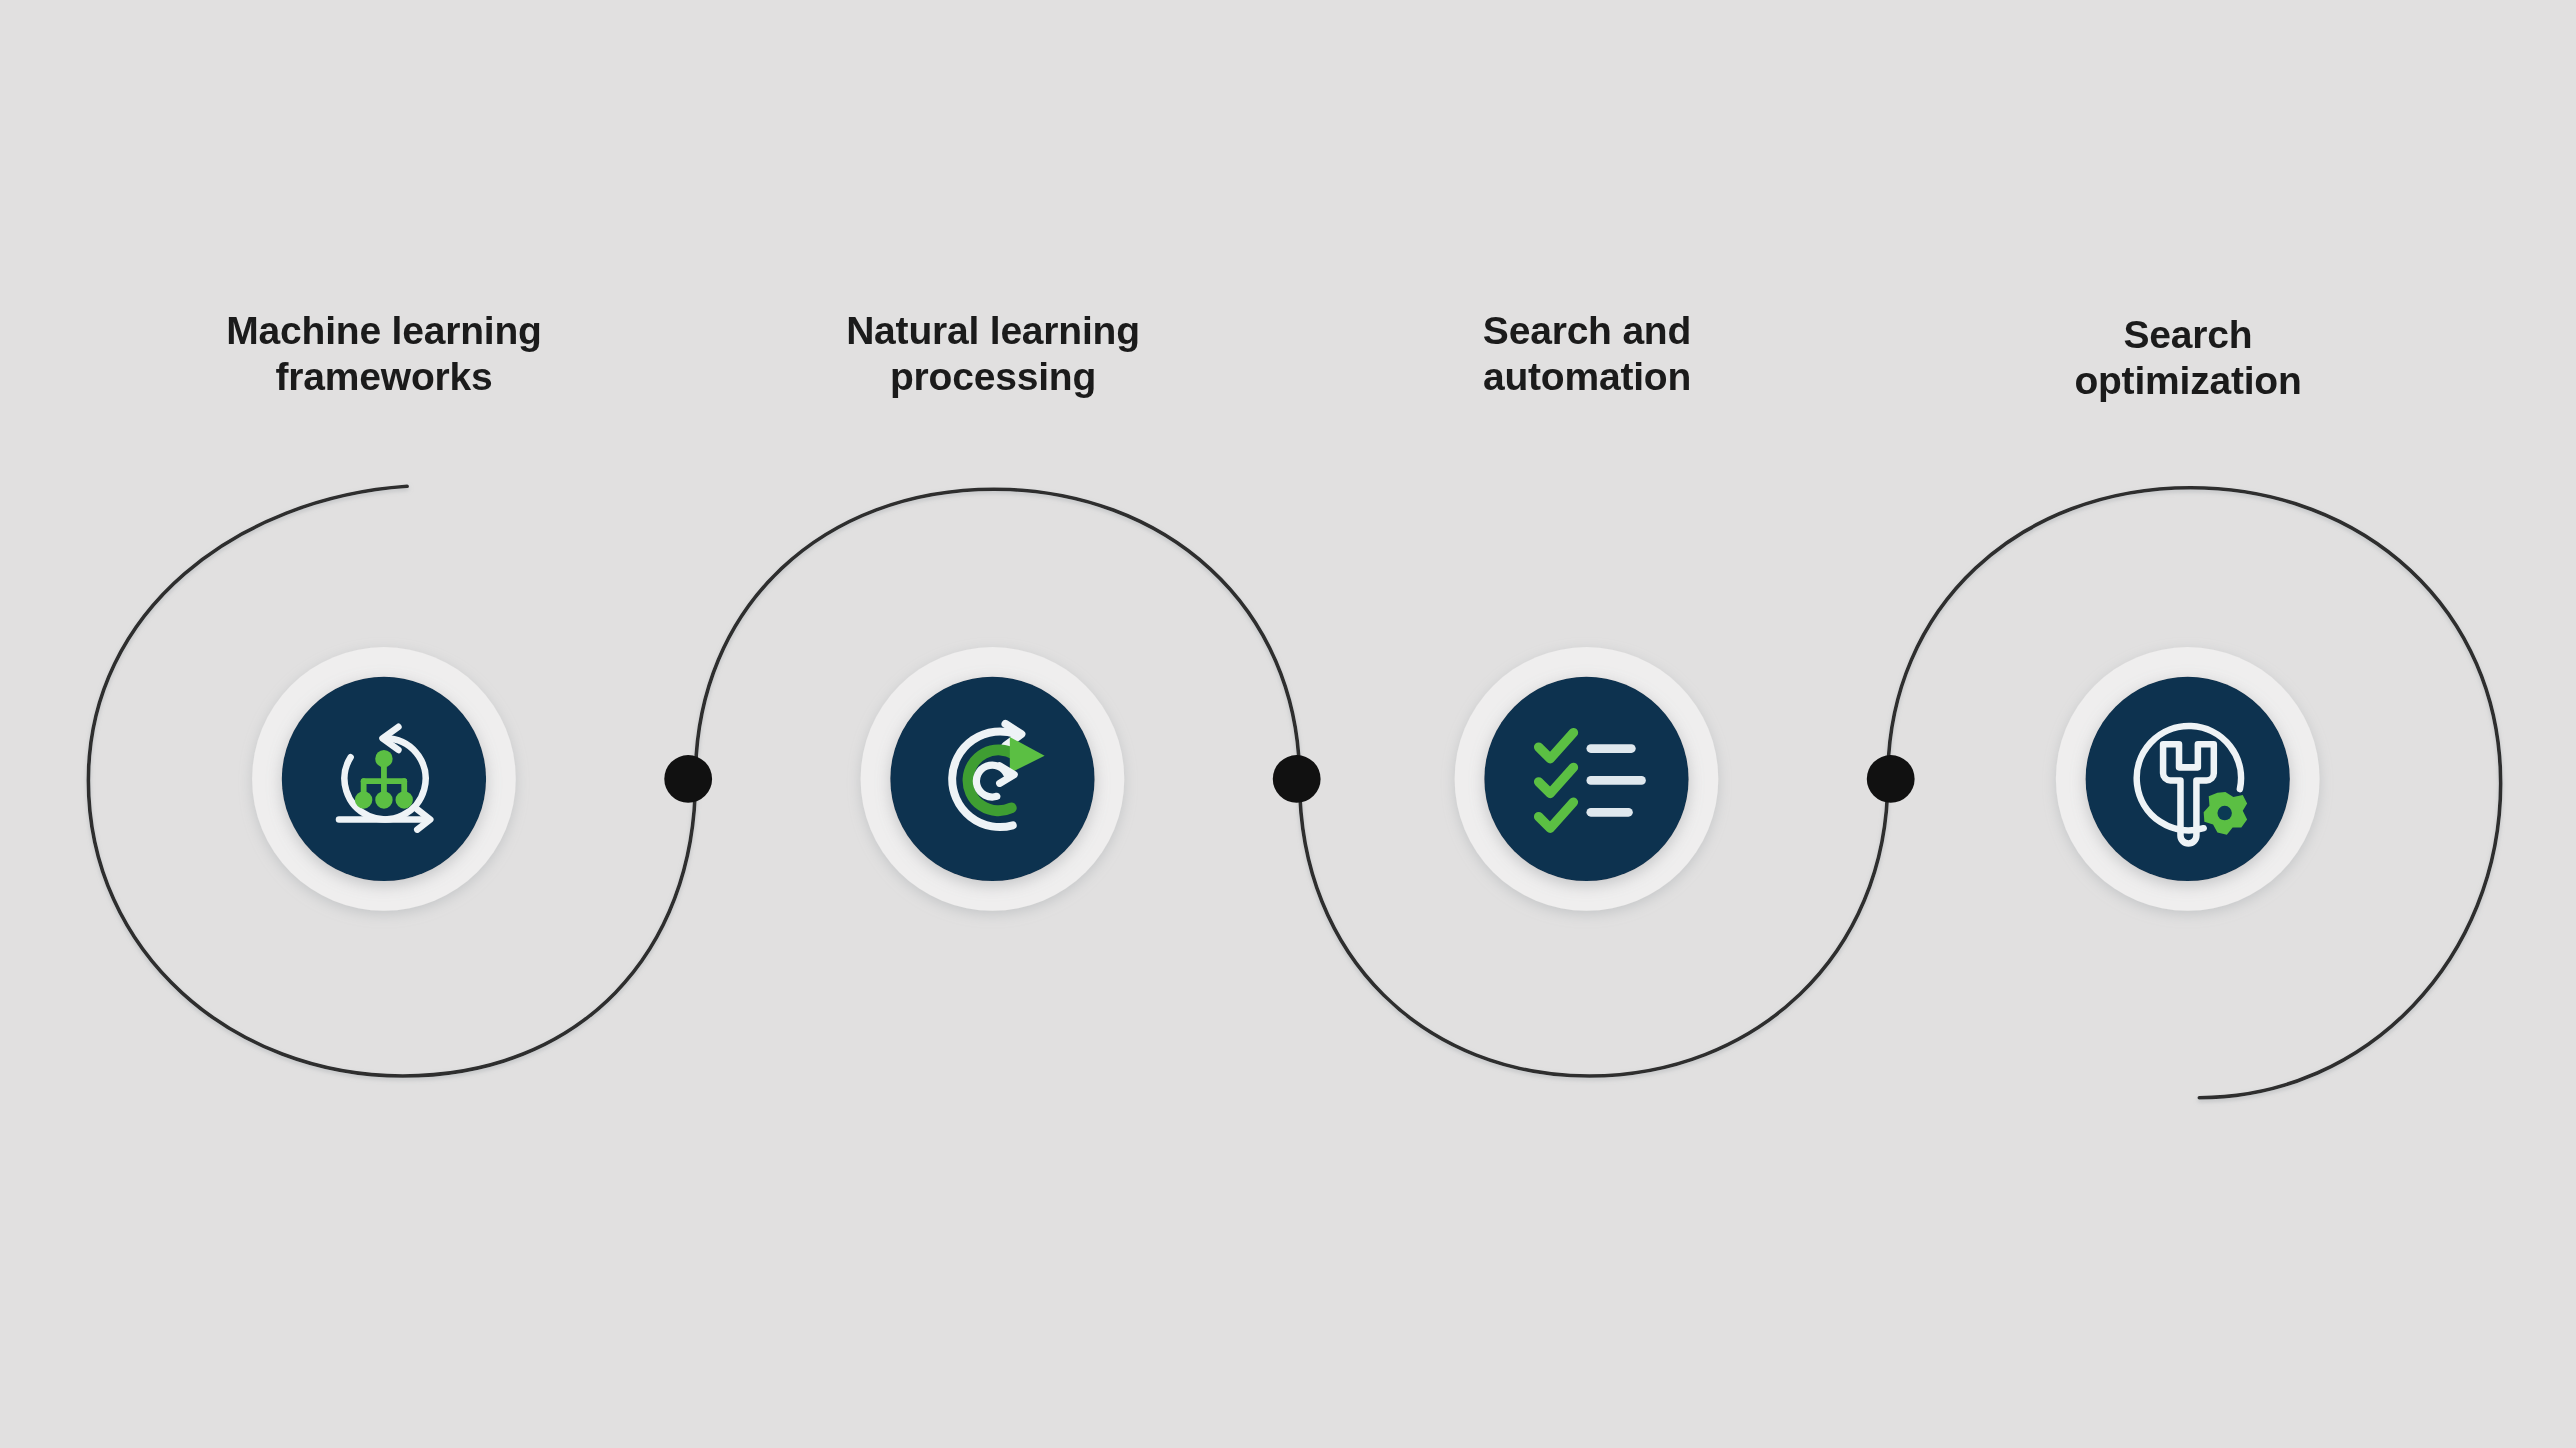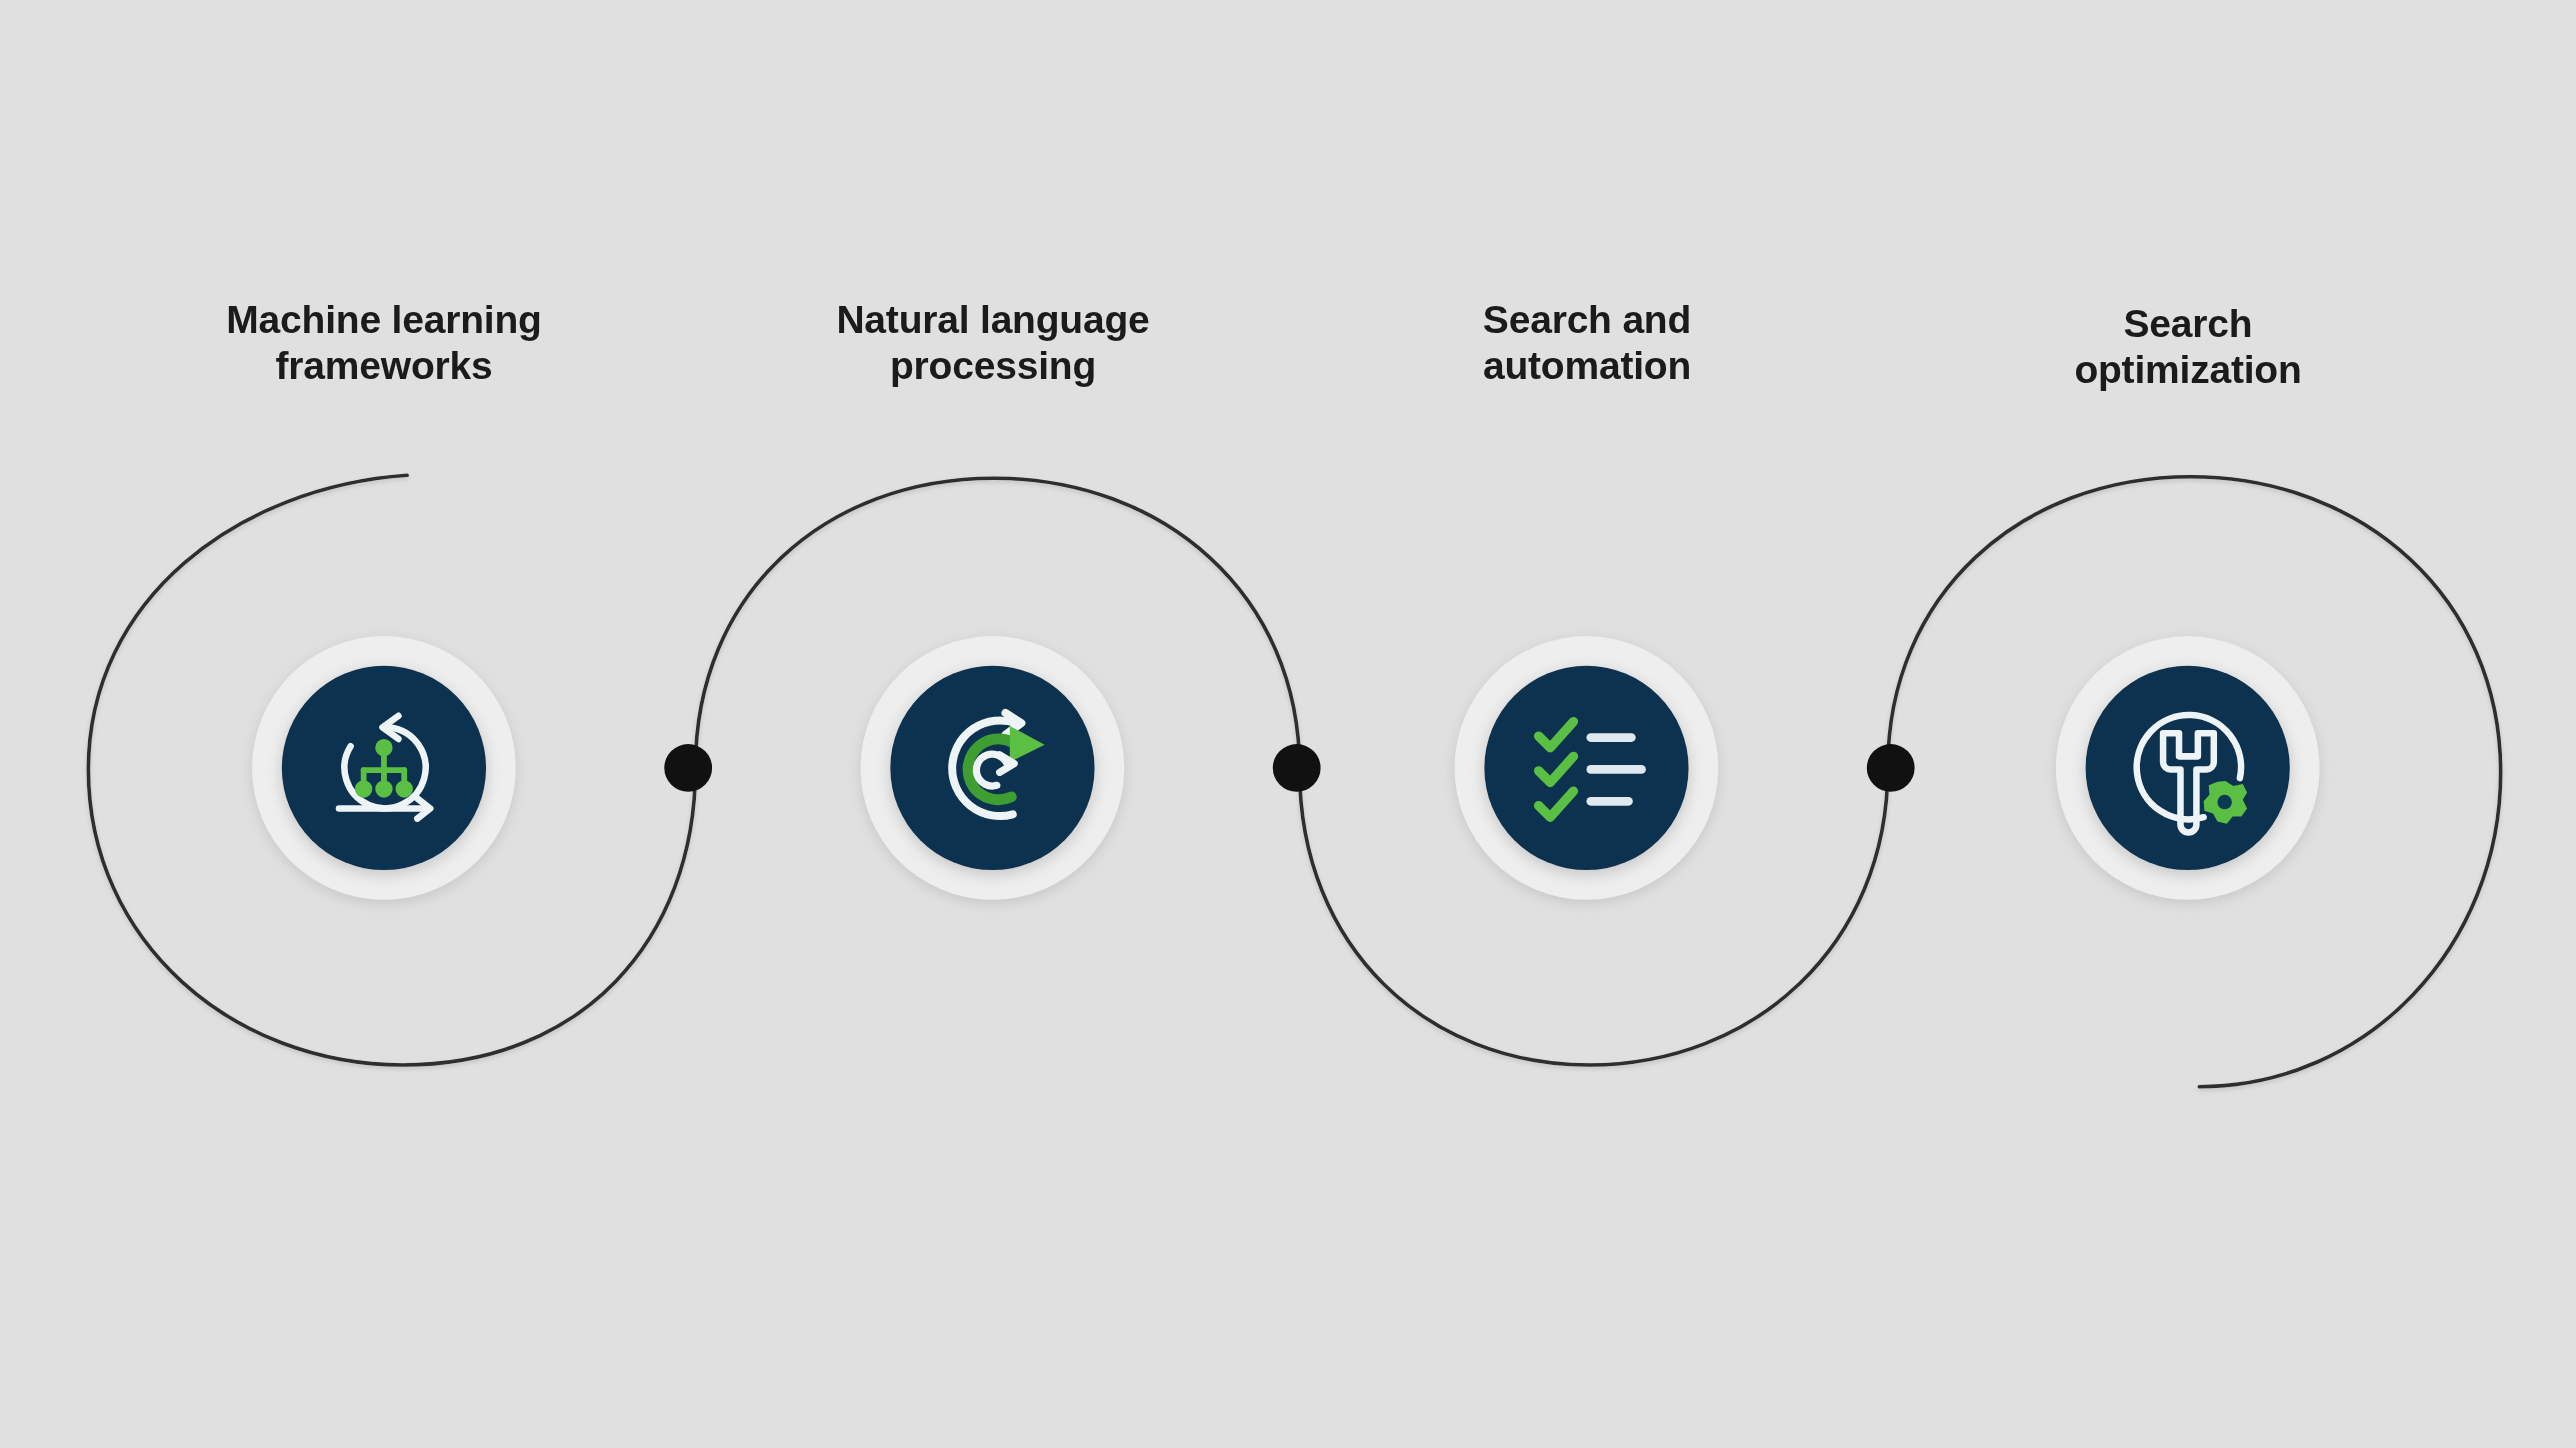--- a/index.html
+++ b/index.html
@@ -3,21 +3,21 @@
 <meta charset="utf-8">
 <style>
   html,body{margin:0;padding:0;}
   body{
     width:2576px;height:1449px;
     background:#e1e0e0;
     font-family:"Liberation Sans", sans-serif;
     overflow:hidden;
     position:relative;
   }
-  #stage{position:absolute;inset:0;}
+  #stage{position:absolute;inset:0;margin-top:11px;}
   #stage svg{position:absolute;top:0;left:0;width:2576px;height:1449px;}
 
   .label{
     position:absolute;
     text-align:center;
     font-weight:bold;
     color:#1b1b1b;
     line-height:1.18;
     letter-spacing:-0.2px;
     font-size:39px;
@@ -162,21 +162,21 @@
     <g>
       <circle cx="950" cy="1060" r="33" fill="#111111"></circle>
       <circle cx="1790" cy="1060" r="33" fill="#111111"></circle>
       <circle cx="2610" cy="1060" r="33" fill="#111111"></circle>
     </g>
   </svg>
 
   <div class="label" style="left:123px;top:297px;width:522px;">Machine learning
 frameworks</div>
 
-  <div class="label" style="left:732px;top:297px;width:522px;">Natural language
+  <div class="label" style="left:732px;top:297px;width:522px;">Natural learning
 processing</div>
 
   <div class="label" style="left:1326px;top:297px;width:522px;">Search and
 automation</div>
 
   <div class="label" style="left:1927px;top:301px;width:522px;">Search
 optimization</div>
 
 </div>
 

